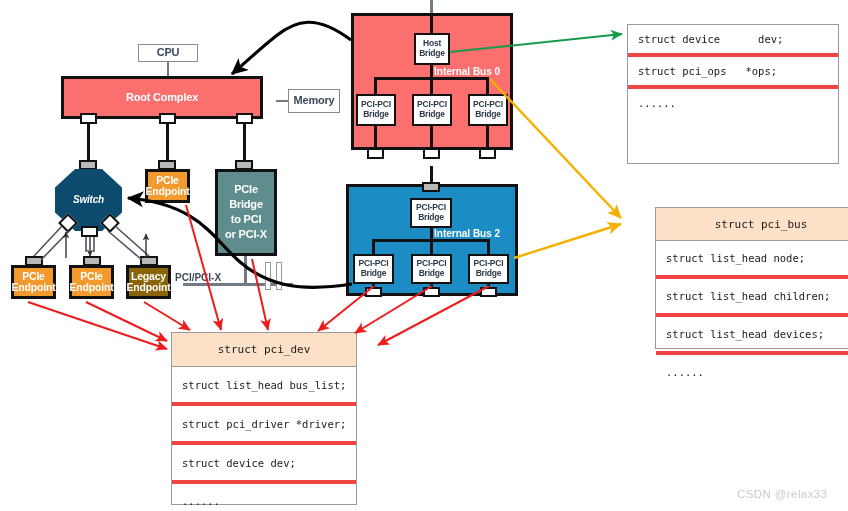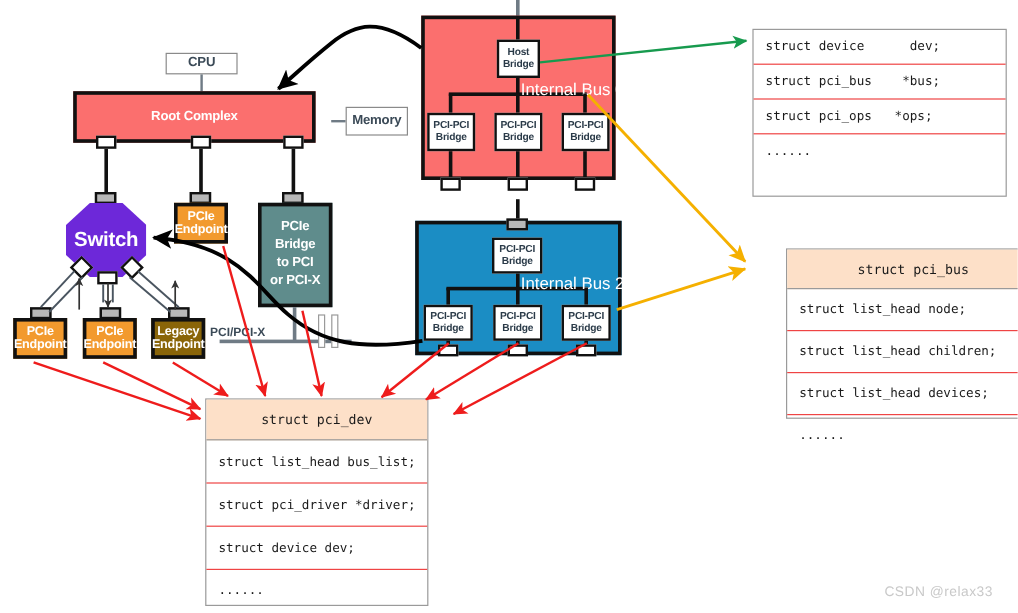--- a/index.html
+++ b/index.html
@@ -10,46 +10,46 @@
 
   
   .node{display:flex;align-items:center;justify-content:center;text-align:center;
         line-height:1.08;font-weight:600;letter-spacing:-.2px;}
   .plainbox{background:#fff;border:1.5px solid #8a8a8a;color:#3b4a57;
             font-size:11px;font-weight:600;}
   .bigblock{border:3px solid #111;}
   .rootcplx{background:#fb6f6e;color:#fff;font-size:11px;}
   .tealbox{background:#5f8c8c;color:#fff;font-size:11px;border:3px solid #111;
            flex-direction:column;justify-content:center;gap:3px;}
-  .switch{background:#6d28d9;color:#fff;font-size:17px;
-          clip-path:polygon(30% 0,70% 0,100% 30%,100% 70%,70% 100%,30% 100%,0 70%,0 30%);}
+  .switch{background:#0c4a6e;color:#fff;font-size:10px;
+          clip-path:polygon(30% 0,70% 0,100% 30%,100% 70%,70% 100%,30% 100%,0 70%,0 30%);font-style:italic;}
   .ep{background:#f29a2e;color:#fff;border:3px solid #111;font-size:10.5px;
       flex-direction:column;line-height:1.06;}
   .ep.legacy{background:#8a6508;}
   .ppb{background:#fff;border:2px solid #111;color:#2b3b49;font-size:8.5px;
        flex-direction:column;line-height:1.12;font-weight:600;}
   .hostbridge{background:#fff;border:2px solid #111;color:#2b3b49;font-size:8.5px;
               flex-direction:column;line-height:1.12;font-weight:600;}
   .redblock{background:#fb6f6e;}
   .blueblock{background:#1b8dc4;}
-  .buslabel{color:#fff;font-size:14px;font-weight:400;white-space:nowrap;}
+  .buslabel{color:#fff;font-size:10px;font-weight:700;white-space:nowrap;}
 
   
   .port{background:#fff;border:2px solid #111;}
   .portgray{background:#b8b8b8;border:2px solid #111;}
   .wire{background:#111;}
   .thinwire{background:#6f7b85;}
 
   
   .struct{background:#fff;border:1px solid #9a9a9a;}
   .struct .hdr{background:#fde0c8;border-bottom:1px solid #9a9a9a;
                text-align:center;font-family:"DejaVu Sans Mono",monospace;
                font-size:11px;color:#1a1a1a;display:flex;align-items:center;
                justify-content:center;}
-  .struct .row{border-bottom:1px solid #ef4444;display:flex;align-items:center;
+  .struct .row{border-bottom:4px solid #ef4444;display:flex;align-items:center;
                padding-left:10px;font-family:"DejaVu Sans Mono",monospace;
                font-size:10.5px;color:#1a1a1a;white-space:pre;}
   .struct .row:last-child{border-bottom:none;}
 
   .wm{position:absolute;color:#c9c9c9;font-size:11.5px;letter-spacing:.4px;}
   svg.ovl{position:absolute;left:0;top:0;width:848px;height:511px;
           pointer-events:none;overflow:visible;}
 </style>
 </head>
 <body>
@@ -177,21 +177,20 @@
   </div>
   <div class="abs wire" style="left:372px;top:284px;width:3px;height:12px;"></div>
   <div class="abs wire" style="left:430px;top:284px;width:3px;height:12px;"></div>
   <div class="abs wire" style="left:487px;top:284px;width:3px;height:12px;"></div>
   <div class="abs port" style="left:365px;top:287px;width:17px;height:10px;"></div>
   <div class="abs port" style="left:423px;top:287px;width:17px;height:10px;"></div>
   <div class="abs port" style="left:480px;top:287px;width:17px;height:10px;"></div>
 
   <div class="abs struct" style="left:627px;top:24px;width:212px;height:140px;">
     <div class="row" style="height:28px;">struct device      dev;</div>
-    <div class="row" style="height:28px;">struct pci_bus    *bus;</div>
     <div class="row" style="height:28px;">struct pci_ops   *ops;</div>
     <div class="row" style="height:28px;">......</div>
   </div>
 
   <div class="abs struct" style="left:627px;top:207px;width:212px;height:142px;margin-left:28px;">
     <div class="hdr" style="height:32px;">struct pci_bus</div>
     <div class="row" style="height:34px;">struct list_head node;</div>
     <div class="row" style="height:34px;">struct list_head children;</div>
     <div class="row" style="height:34px;">struct list_head devices;</div>
     <div class="row" style="height:33px;">......</div>

